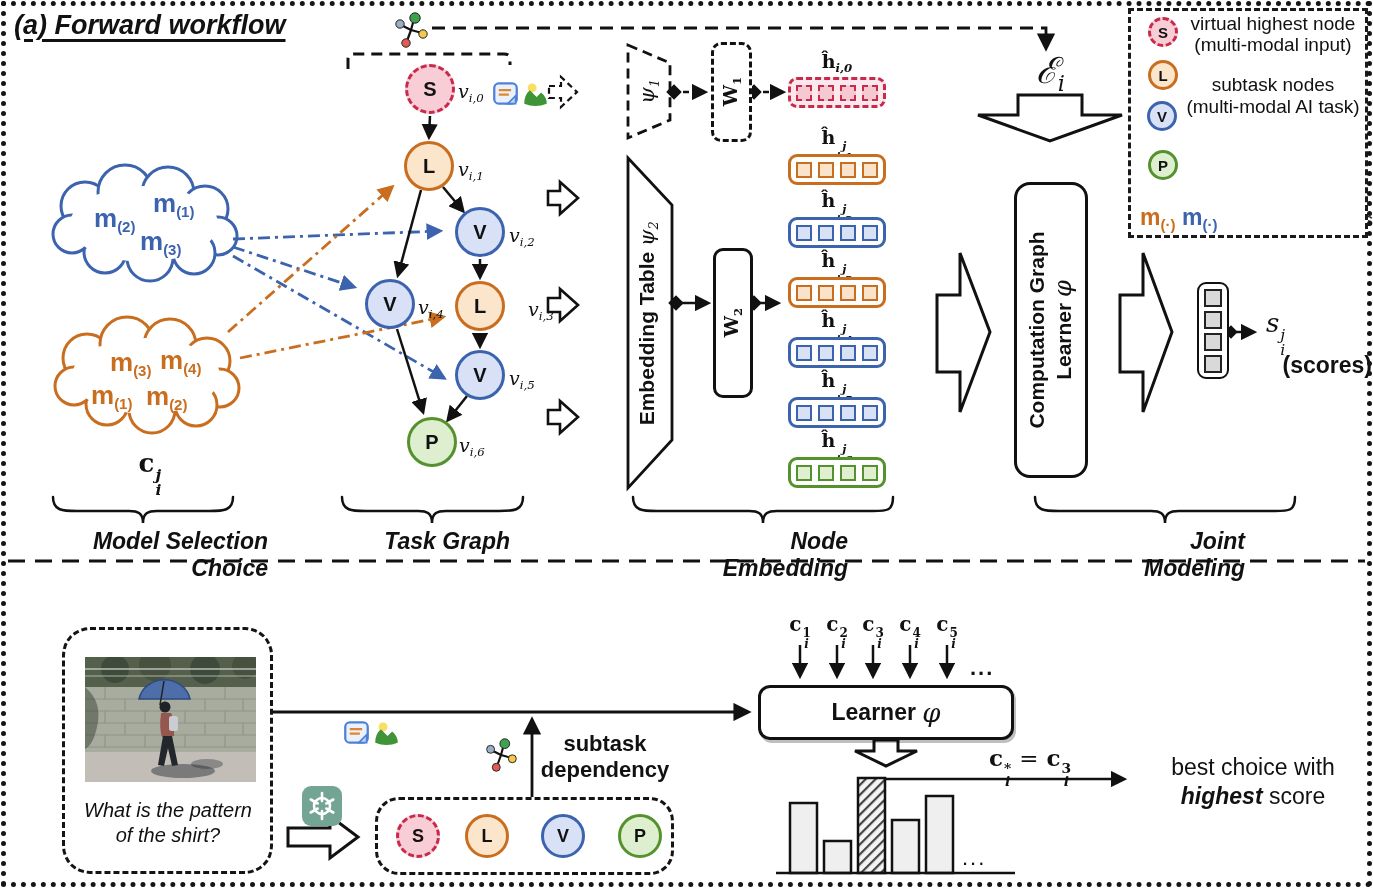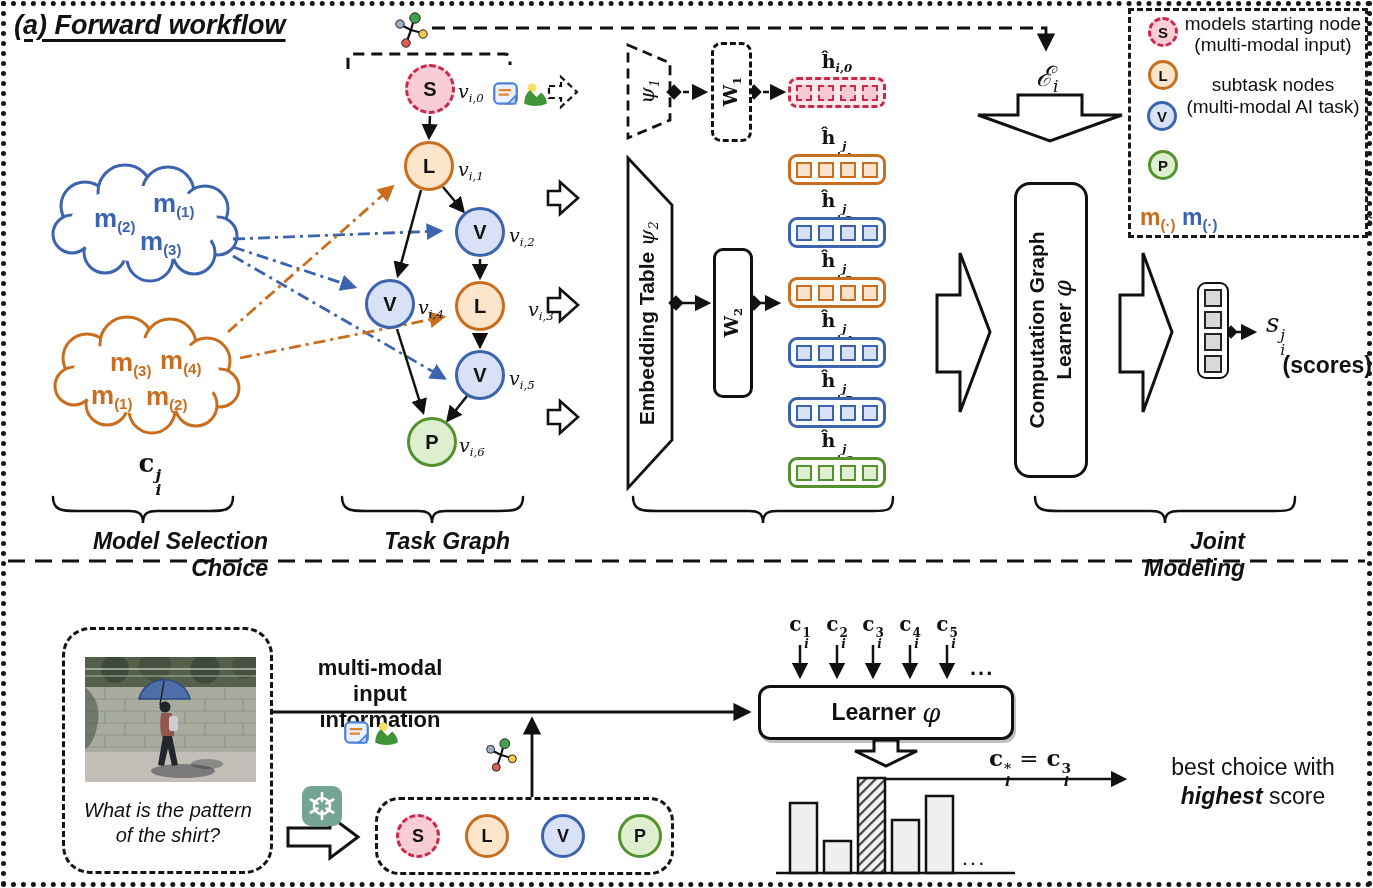--- a/index.html
+++ b/index.html
@@ -366,21 +366,21 @@
         <span class="it">j</span>
         <span class="it">i,6</span>
       </span></div>
   <div class="vrow row-gr" style="left:788px;top:457px;">
       <span class="vc"></span>
       <span class="vc"></span>
       <span class="vc"></span>
       <span class="vc"></span>
     </div>
 
-  <div class="ovl math it" style="left:1036px;top:56px;font-size:28px;">
+  <div class="ovl math it" style="left:1036px;top:45px;font-size:36px;">
     <span>ℰ</span><span class="msub">i</span>
   </div>
 
   <div class="rotbox cgl" style="left:1014px;top:182px;width:74px;height:296px;">
     <span class="rot"><span>Computation Graph</span><br>
       <span>Learner</span>&nbsp;<span class="phi" style="font-size:24px;">φ</span></span>
   </div>
 
   <div class="scorevec" style="left:1197px;top:282px;">
     <span class="sc"></span>
@@ -391,28 +391,29 @@
   <div class="ovl math it" style="left:1266px;top:308px;font-size:26px;">
     <span>s</span><span class="ss">
         <span>j</span>
         <span>i</span>
       </span>
   </div>
   <div class="ovl" style="left:1232px;top:352px;width:140px;text-align:right;font-weight:700;font-size:23px;">(scores)</div>
 
   <div class="stage" style="left:28px;top:528px;width:240px;">Model Selection Choice</div>
   <div class="stage" style="left:355px;top:528px;width:155px;">Task Graph</div>
+  <div class="stage" style="left:678px;top:528px;width:170px;">Node Embedding</div>
   <div class="stage" style="left:1085px;top:528px;width:160px;">Joint Modeling</div>
 
   <div class="legend-box" style="left:1128px;top:8px;width:240px;height:230px;"></div>
   <div class="node node-s n30" style="left:1148px;top:17px;">
       <span>S</span>
     </div>
   <div class="lg-t" style="top:13px;">
-    <div>models starting node</div>
+    <div>virtual highest node</div>
       <div>(multi-modal input)</div>
   </div>
   <div class="node node-l n30" style="left:1148px;top:60px;">
       <span>L</span>
     </div>
   <div class="node node-v n30" style="left:1147px;top:101px;">
       <span>V</span>
     </div>
   <div class="lg-t" style="top:74px;">
       <div>subtask nodes</div>
@@ -477,24 +478,20 @@
       <path d="M76,56 Q74,72 77,80 L89,79 Q90,62 86,56 Z" fill="#94564d"></path>
       <rect x="84" y="59" width="9" height="15" rx="2.5" fill="#c9ccd1"></rect>
       <path d="M78,79 L73,108 L79,109 L83,91 L87,109 L93,108 L87,79 Z" fill="#23262b"></path>
     </svg>
   </div>
   <div class="qtext" style="left:77px;top:798px;width:182px;">
     <div>What is the pattern</div>
       <div>of the shirt?</div>
   </div>
 
-  <div class="blabel" style="left:290px;top:655px;width:180px;">
-    <div>multi-modal input</div>
-      <div>information</div>
-  </div>
   <svg class="icon" style="left:343px;top:719px;" width="27" height="27" viewBox="0 0 24 24">
     <rect x="2" y="3" width="20" height="18" rx="4" fill="#E9F1FD" stroke="#4F81D8" stroke-width="2"></rect>
     <line x1="6" y1="9" x2="17" y2="9" stroke="#E0862E" stroke-width="2"></line>
     <line x1="6" y1="13" x2="15" y2="13" stroke="#E0862E" stroke-width="2"></line>
     <path d="M14,21 L21,14 L21,21 Z" fill="#BCD4F4" stroke="#4F81D8" stroke-width="1.5"></path>
   </svg>
   <svg class="icon" style="left:373px;top:719px;" width="27" height="27" viewBox="0 0 24 24">
     <circle cx="9" cy="7" r="4" fill="#F6DF61"></circle>
     <path d="M2,21 Q2,13 7,9 L13,15 L17,11 Q22,15 22,21 Q12,25 2,21 Z" fill="#3E9437"></path>
   </svg>
@@ -530,20 +527,24 @@
         <line x1="18" y1="20" x2="8" y2="15"></line>
         <line x1="18" y1="20" x2="14" y2="31"></line>
         <line x1="18" y1="20" x2="29" y2="23"></line>
       </g>
     <circle cx="22" cy="8" r="5.2" fill="#3FA14E" stroke="#222"></circle>
     <circle cx="7" cy="14" r="4.2" fill="#9AAFC4" stroke="#222"></circle>
     <circle cx="13" cy="33" r="4.2" fill="#E15B55" stroke="#222"></circle>
     <circle cx="30" cy="24" r="4.2" fill="#F3C84D" stroke="#222"></circle>
   </svg>
 
+  <div class="blabel" style="left:540px;top:731px;width:130px;">
+    <div>subtask</div>
+      <div>dependency</div>
+  </div>
 
   <div class="dashpanel" style="left:375px;top:797px;width:299px;height:78px;border-radius:24px;"></div>
   <div class="node node-s n44" style="left:396px;top:814px;">
       <span>S</span>
     </div>
   <div class="node node-l n44" style="left:465px;top:814px;">
       <span>L</span>
     </div>
   <div class="node node-v n44" style="left:541px;top:814px;">
       <span>V</span>

